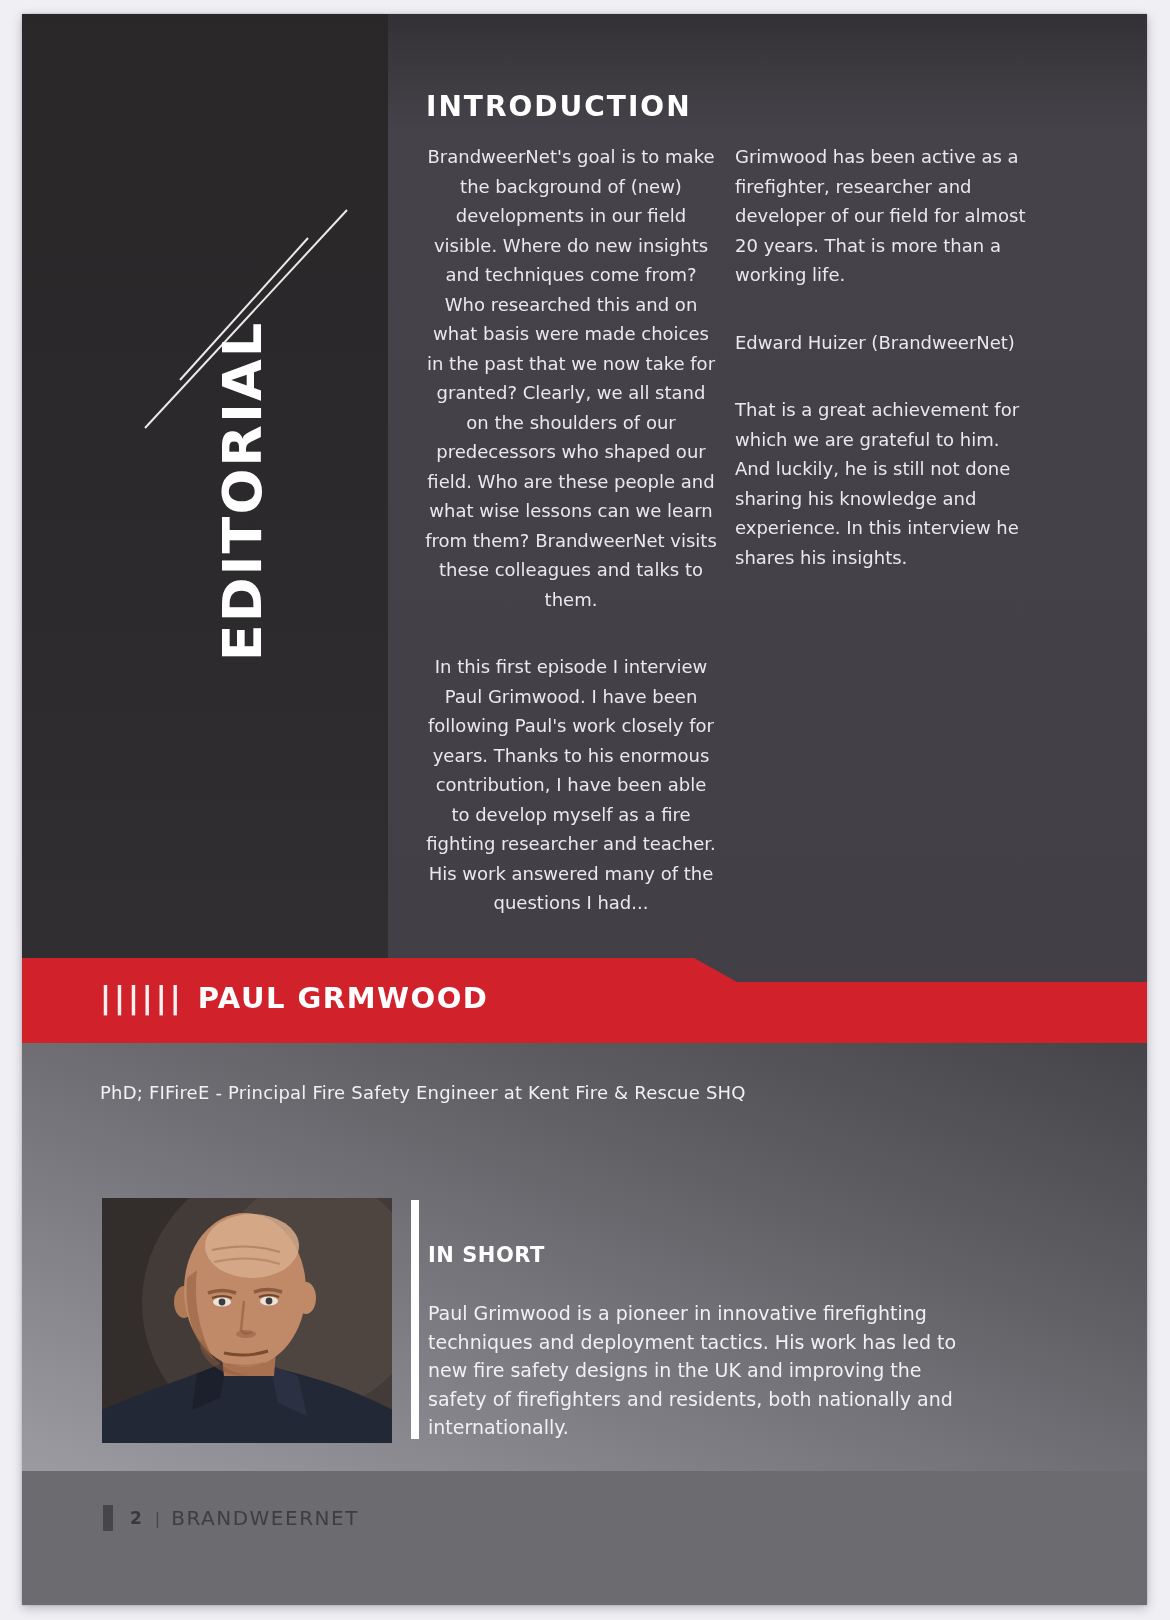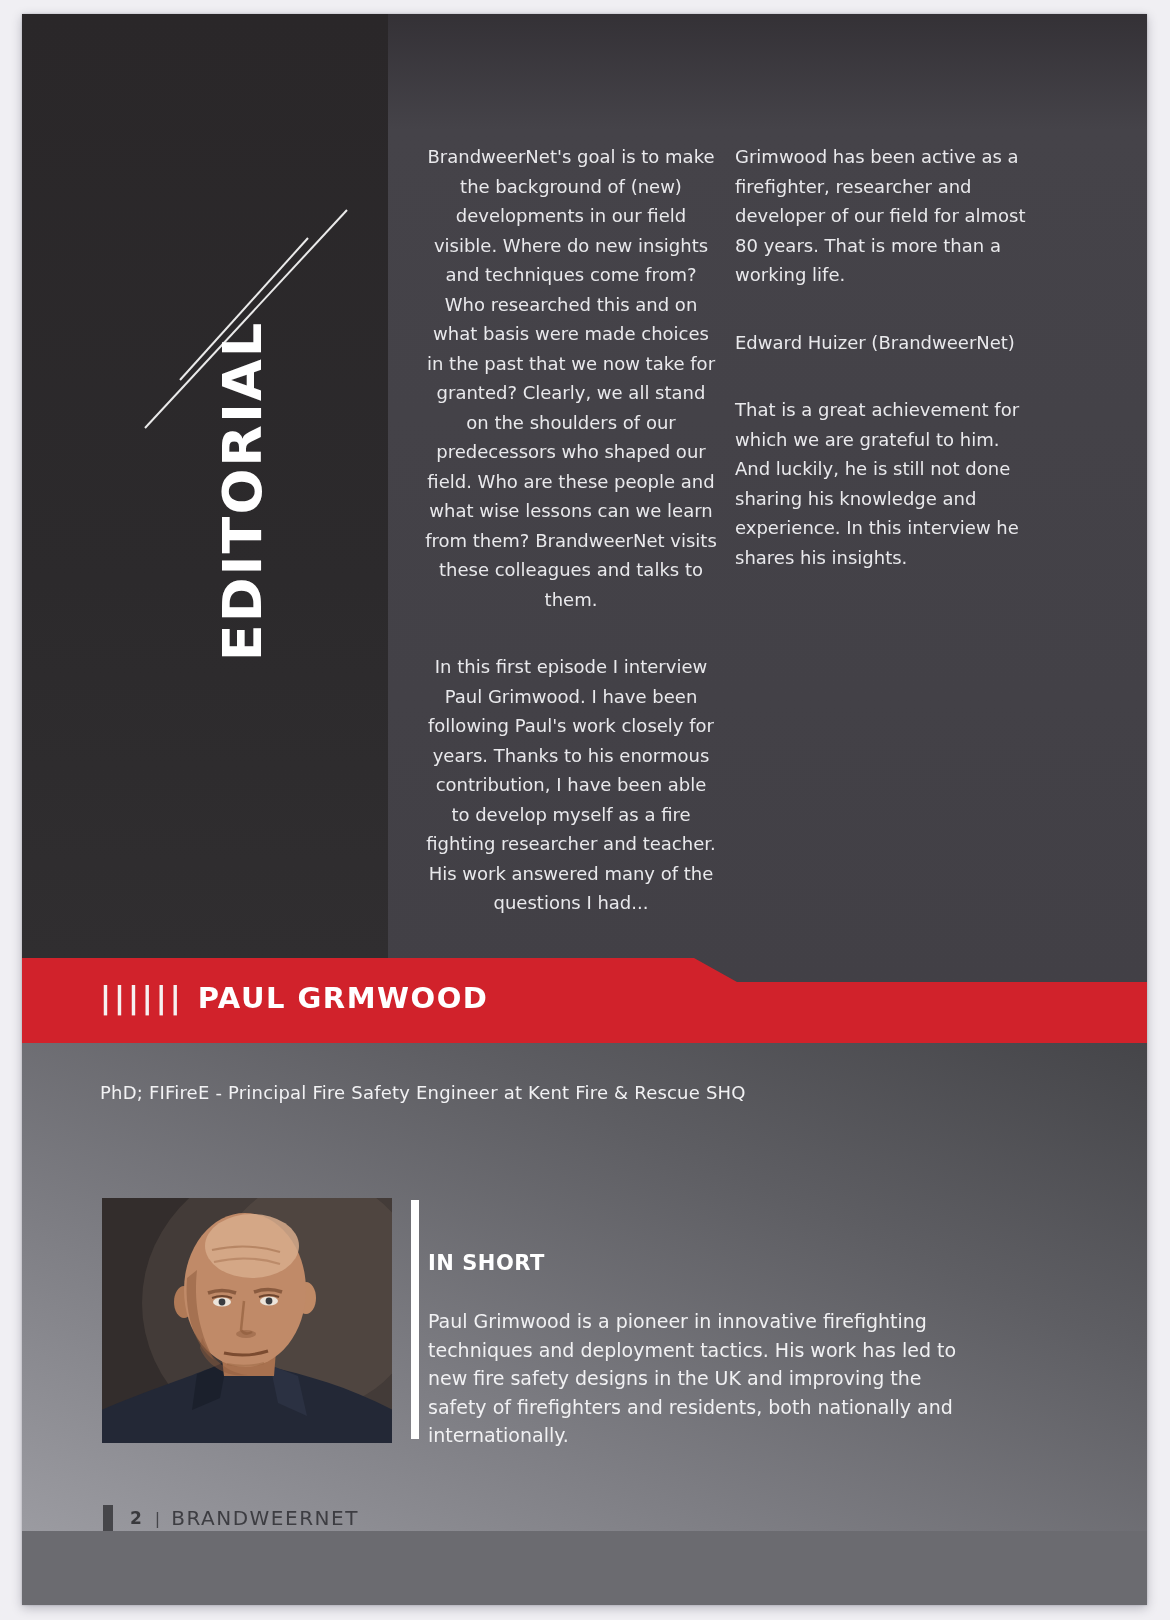--- a/index.html
+++ b/index.html
@@ -34,50 +34,51 @@
   
   .red-banner { position:absolute; left:0; top:944px; width:1125px; height:85px;
                 background:#d1222b;
                 clip-path:polygon(0 0, 672px 0, 715px 24px, 100% 24px, 100% 100%, 0 100%);
                 display:flex; align-items:center; padding-left:78px; }
   .banner-inner { display:flex; align-items:center; margin-top:-6px; }
   .banner-bars { color:#f6f1f1; font-size:30px; font-weight:bold; letter-spacing:3px; line-height:30px; margin-right:14px; }
   .banner-title { color:#ffffff; font-size:29px; font-weight:bold; letter-spacing:1.5px; }
 
   
-  .lower { position:absolute; left:0; top:1029px; width:1125px; height:488px;
+  .lower { position:absolute; left:0; top:1029px; width:1125px; height:428px;
            background:linear-gradient(to bottom left, #454549 0%, #5e5e63 32%, #7e7e84 68%, #9b9ba1 100%); }
   .subtitle { position:absolute; left:78px; top:39px; color:#f2f2f4; font-size:18px; letter-spacing:.2px; }
 
   .photo { position:absolute; left:80px; top:155px; width:290px; height:245px; overflow:hidden; }
   .accent-bar { position:absolute; left:389px; top:157px; width:8px; height:239px; background:#ffffff; }
 
-  .in-short { position:absolute; left:406px; top:208px; width:540px; }
+  .in-short { position:absolute; left:406px; top:200px; width:540px; }
   .in-short-heading { color:#ffffff; font-size:21px; font-weight:bold; letter-spacing:.5px; }
   .in-short-text { margin-top:32px; color:#f1f1f3; font-size:19px; line-height:28.5px; }
 
   .footer { position:absolute; left:81px; top:462px; display:flex; align-items:center; }
   .footer-block { width:10px; height:26px; background:#46464a; margin-right:17px; }
   .footer-num { color:#39393d; font-size:17px; font-weight:bold; margin-right:13px; }
   .footer-sep { color:#45454a; font-size:16px; margin-right:11px; }
   .footer-brand { color:#3d3d42; font-size:20px; letter-spacing:1.5px; }
 </style>
 </head>
 <body>
 
 <div class="stage">
   <div class="page">
 
     <div class="main-block">
+      <div class="intro-heading">INTRODUCTION</div>
       <div class="col col-1">
         <p>BrandweerNet's goal is to make the background of (new) developments in our field visible. Where do new insights and techniques come from? Who researched this and on what basis were made choices in the past that we now take for granted? Clearly, we all stand on the shoulders of our predecessors who shaped our field. Who are these people and what wise lessons can we learn from them? BrandweerNet visits these colleagues and talks to them.</p>
         <p class="gap">In this first episode I interview Paul Grimwood. I have been following Paul's work closely for years. Thanks to his enormous contribution, I have been able to develop myself as a fire fighting researcher and teacher. His work answered many of the questions I had...</p>
       </div>
       <div class="col col-2">
-        <p>Grimwood has been active as a firefighter, researcher and developer of our field for almost 80 years. That is more than a working life.</p>
+        <p>Grimwood has been active as a firefighter, researcher and developer of our field for almost 20 years. That is more than a working life.</p>
         <p class="gap">Edward Huizer (BrandweerNet)</p>
         <p class="gap">That is a great achievement for which we are grateful to him. And luckily, he is still not done sharing his knowledge and experience. In this interview he shares his insights.</p>
       </div>
     </div>
 
     <div class="sidebar-block">
       <svg class="sidebar-svg" width="366" height="944" viewBox="0 0 366 944">
         <line x1="123" y1="414" x2="325" y2="196" stroke="#ffffff" stroke-width="2" opacity="0.9"></line>
         <line x1="158" y1="366" x2="286" y2="224" stroke="#ffffff" stroke-width="2" opacity="0.9"></line>
       </svg>

